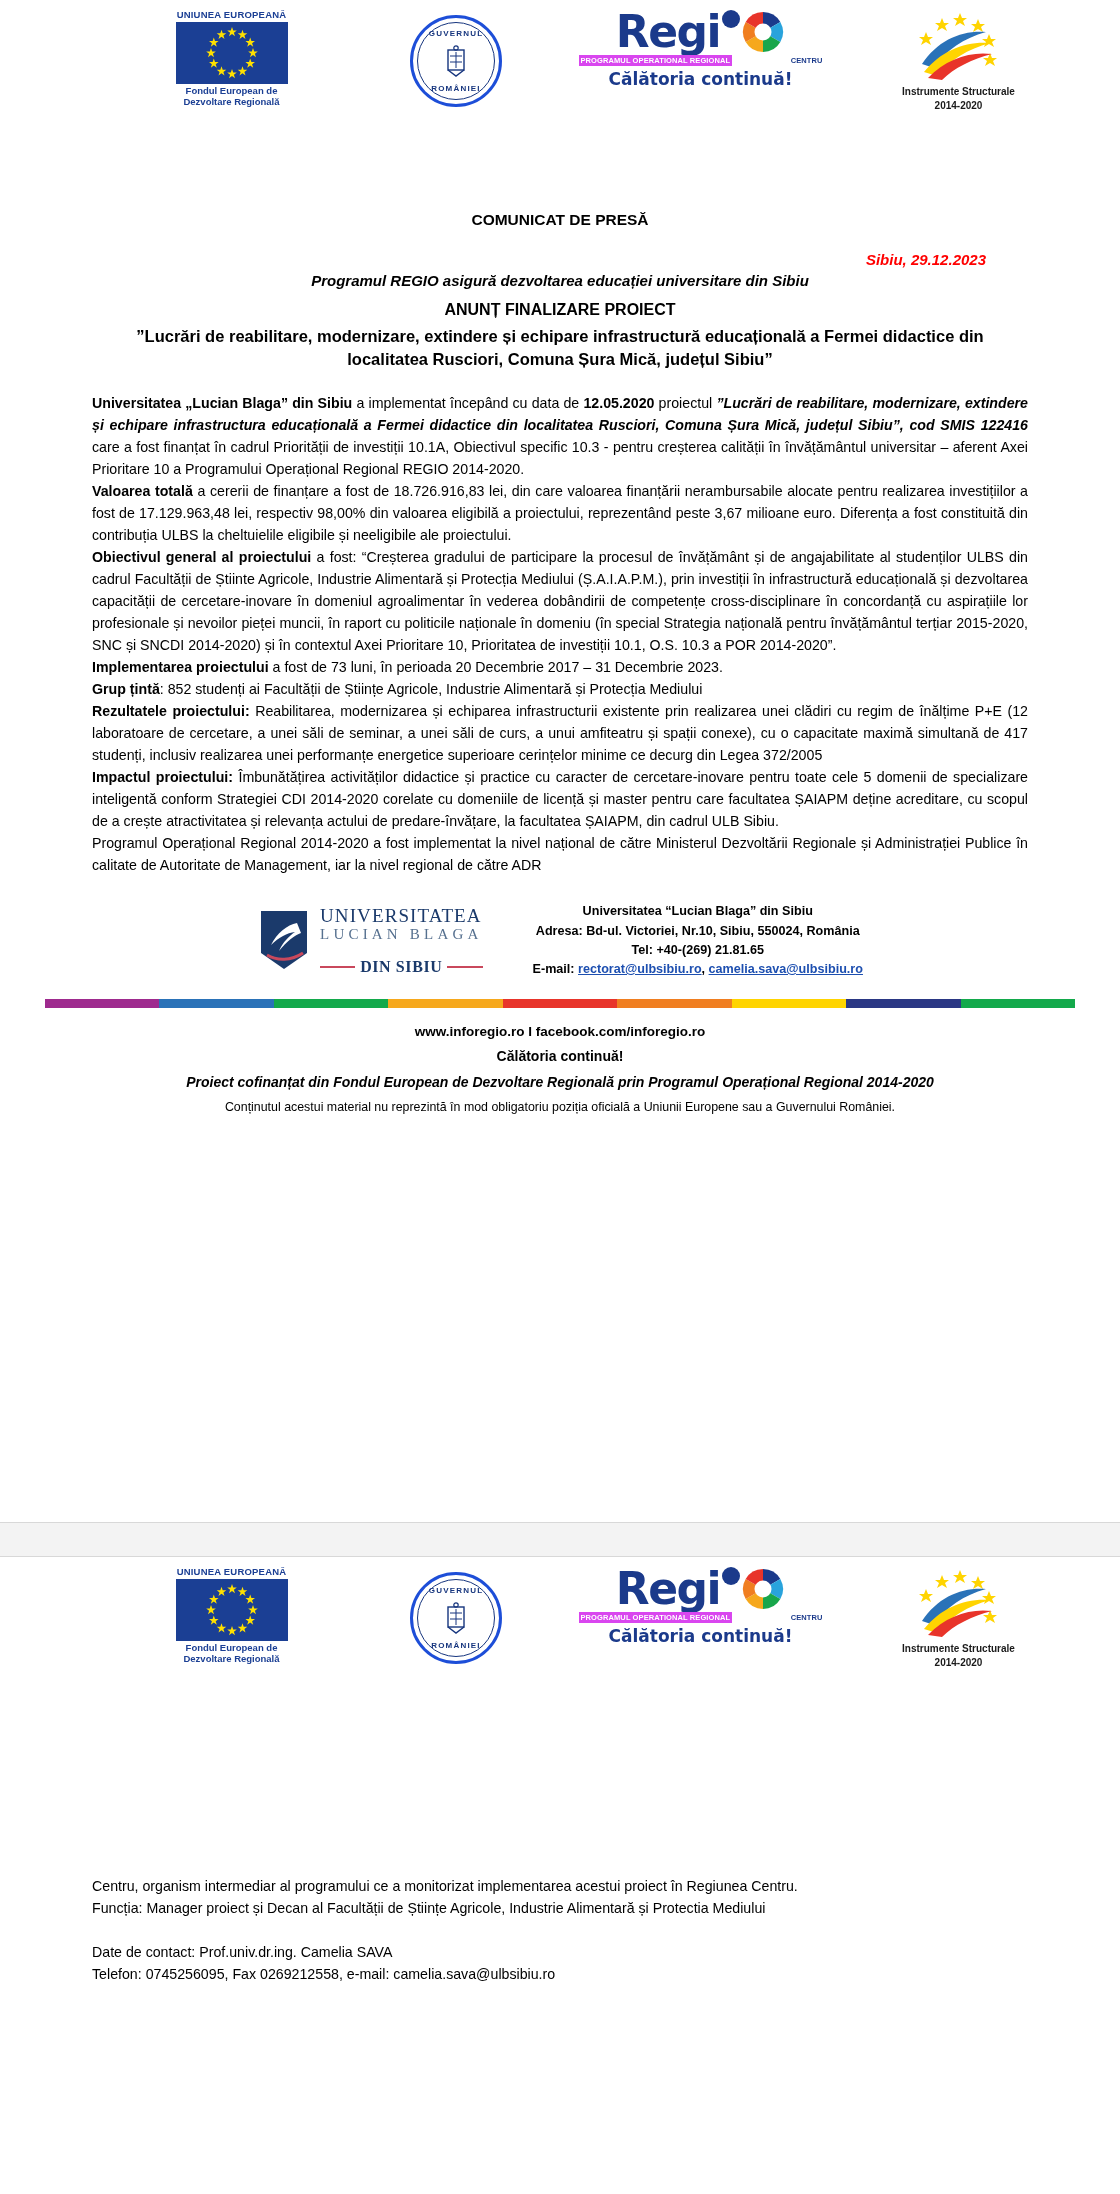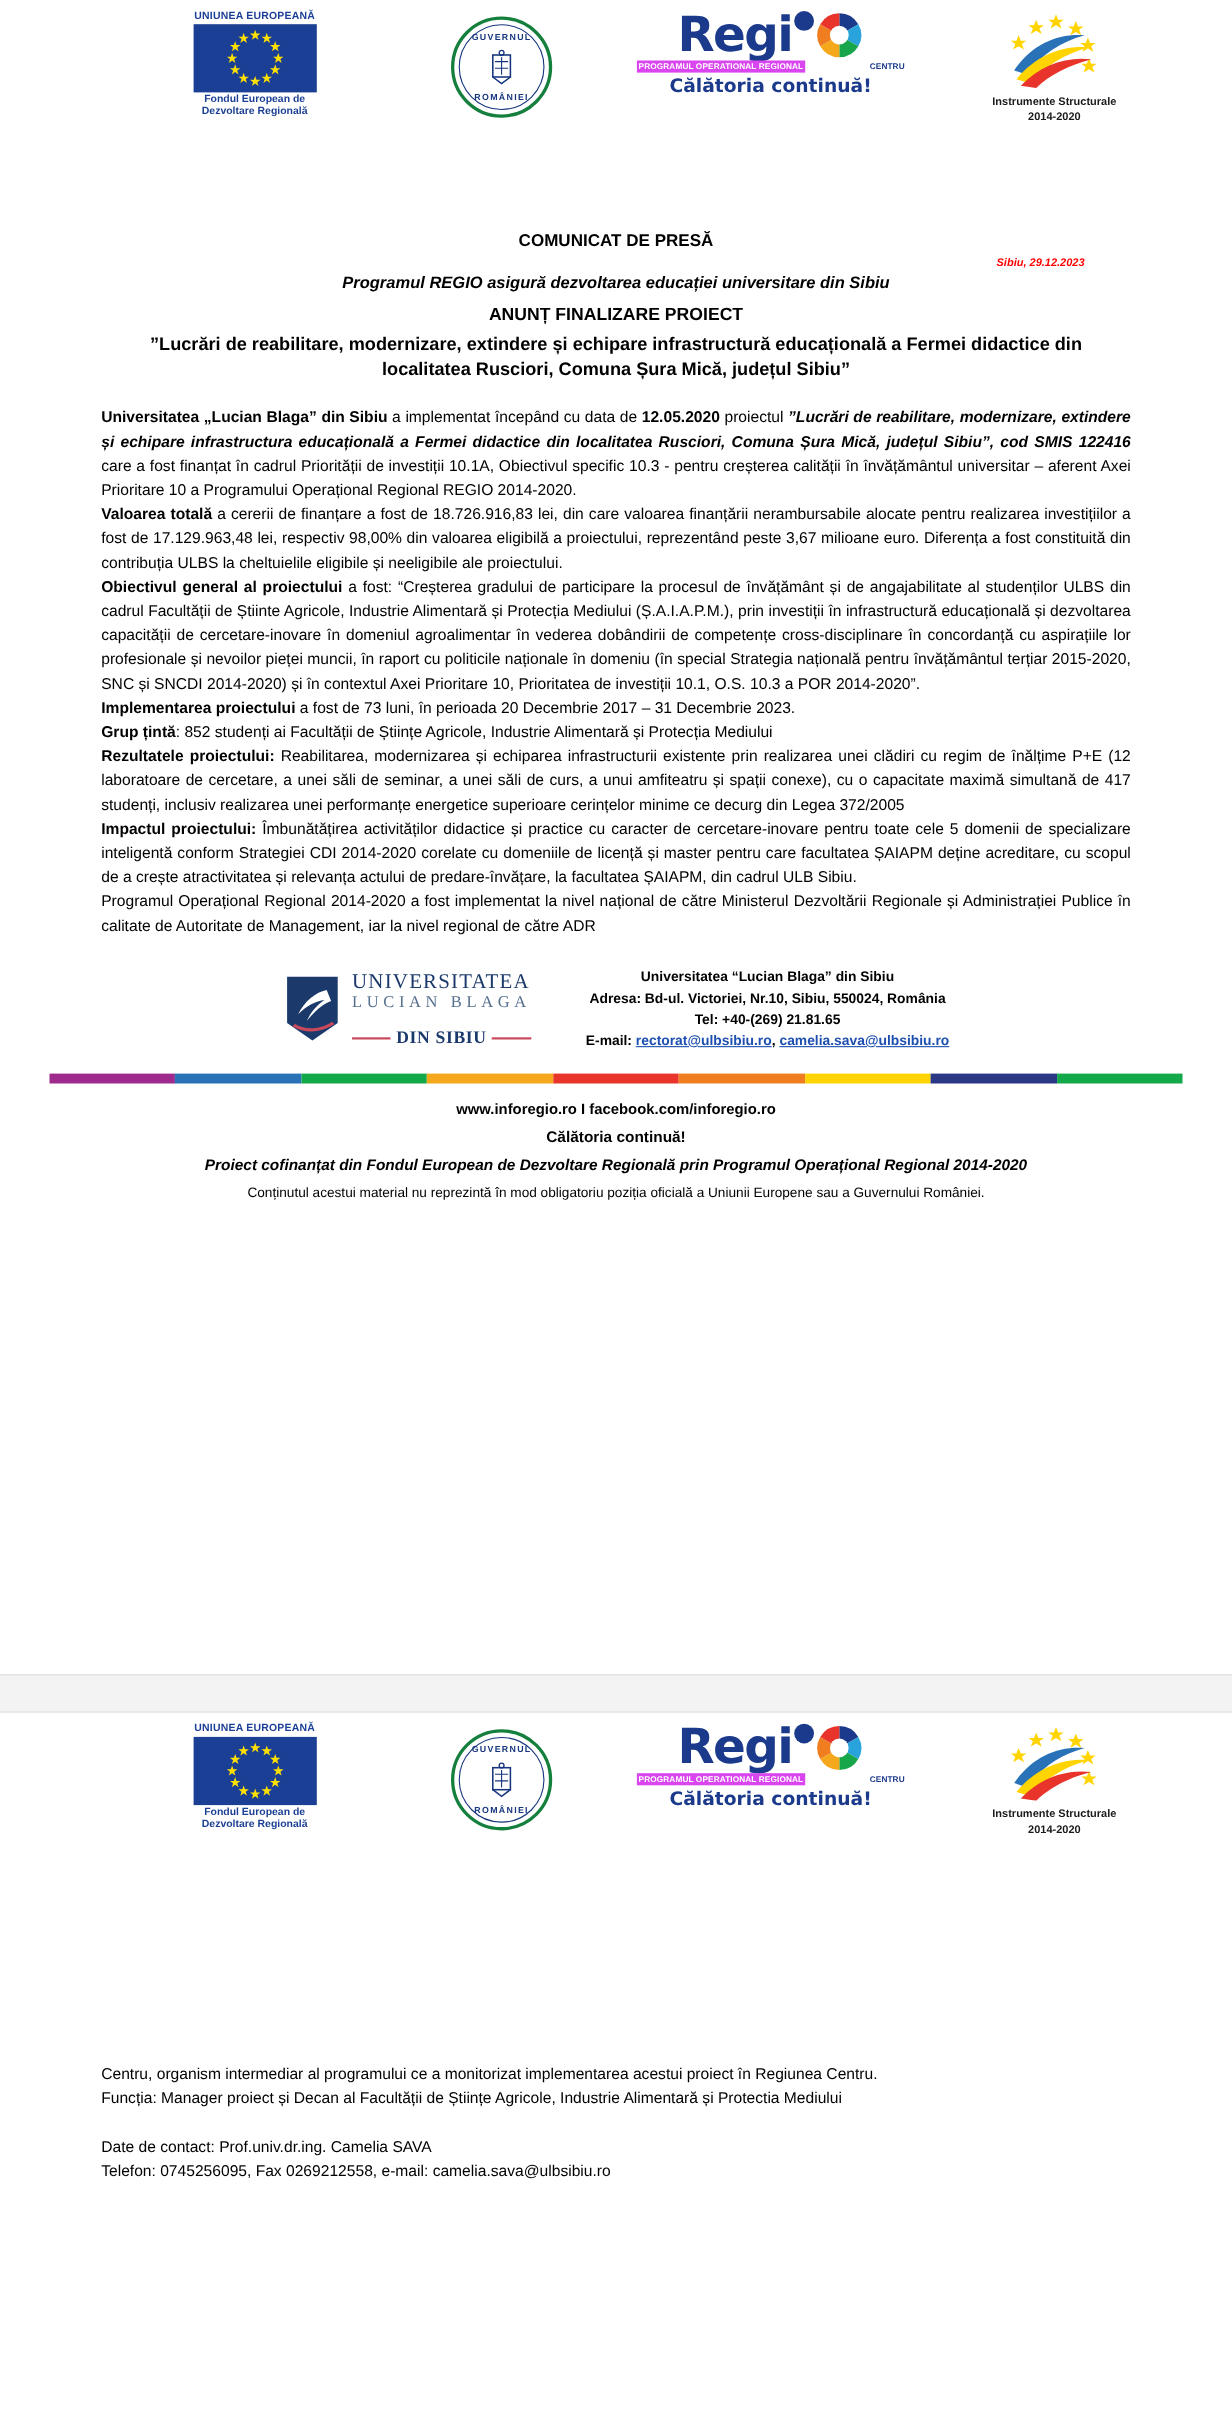--- a/index.html
+++ b/index.html
@@ -59,21 +59,21 @@
     margin: 2px auto 2px auto; position: relative;
   }
   .eu-sub {
     font-size: 9.5px; color: #1b3f94; font-weight: 600;
     line-height: 1.15; text-align: center;
   }
 
   
   .gov-seal {
     width: 92px; height: 92px; border-radius: 50%;
-    border: 3px solid #15803d; margin: 5px auto 0 auto;
+    border: 3px solid #1d4ed8; margin: 5px auto 0 auto;
     position: relative; background: #ffffff;
   }
   .gov-seal::after {
     content: ""; position: absolute; inset: 4px;
     border: 1.5px solid #16357e; border-radius: 50%;
   }
   .gov-text-top, .gov-text-bot {
     position: absolute; left: 0; right: 0; text-align: center;
     font-size: 8px; letter-spacing: 1.2px; color: #16357e; font-weight: 700;
   }
@@ -131,25 +131,25 @@
 
   .t-press {
     text-align: center;
     font-size: 15.5px;
     font-weight: bold;
     line-height: 1.35;
     margin: 0;
   }
   .t-date {
     text-align: right;
-    font-size: 10px;
+    font-size: 15px;
     font-weight: bold;
     font-style: italic;
     color: #ff0000;
-    margin: 3px 0 0 0;
+    margin: 20px 0 0 0;
     padding-right: 42px;
   }
   .t-prog {
     text-align: center;
     font-size: 15px;
     font-weight: bold;
     font-style: italic;
     margin: 4px 0 0 0;
   }
   .t-anunt {

